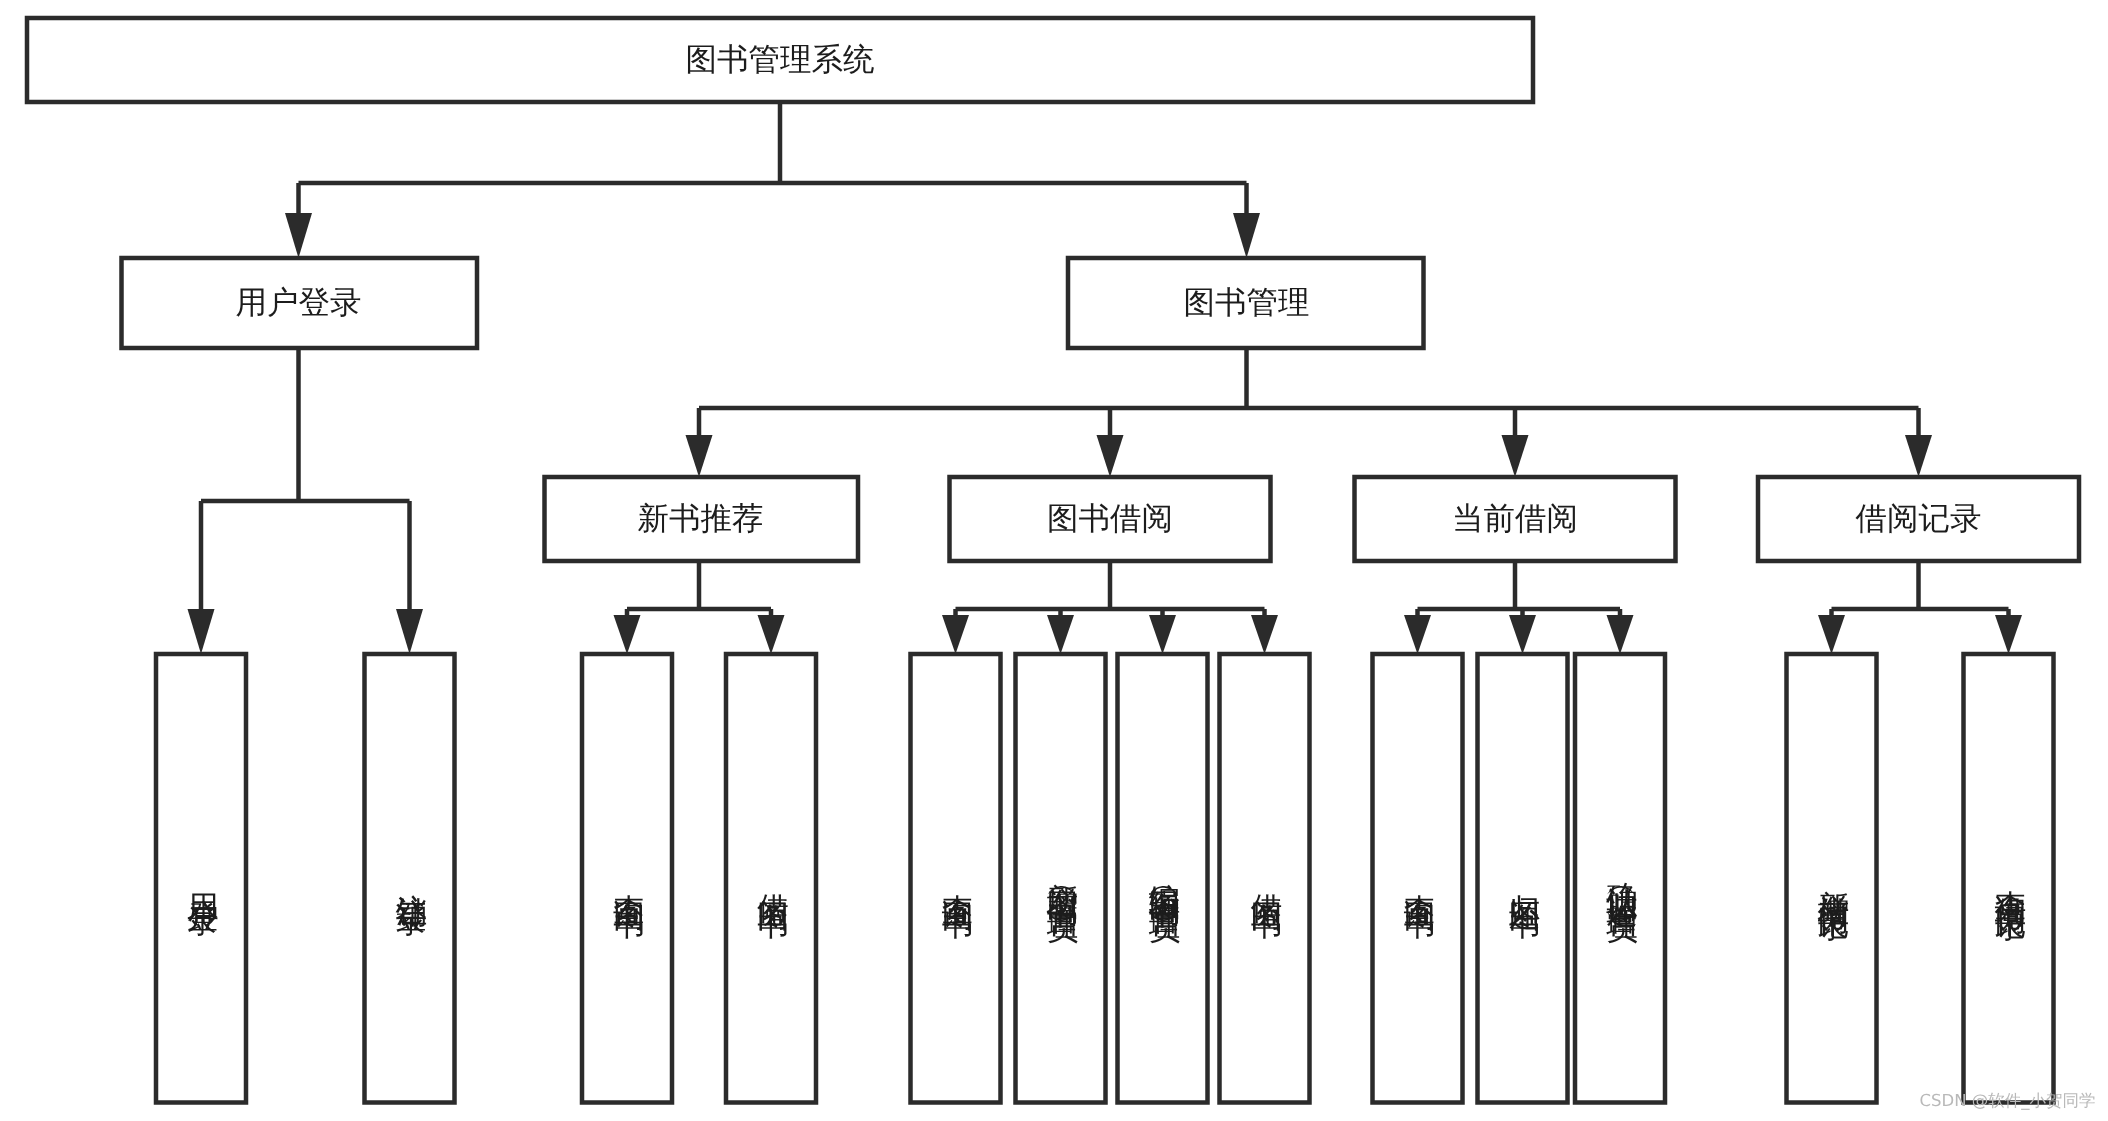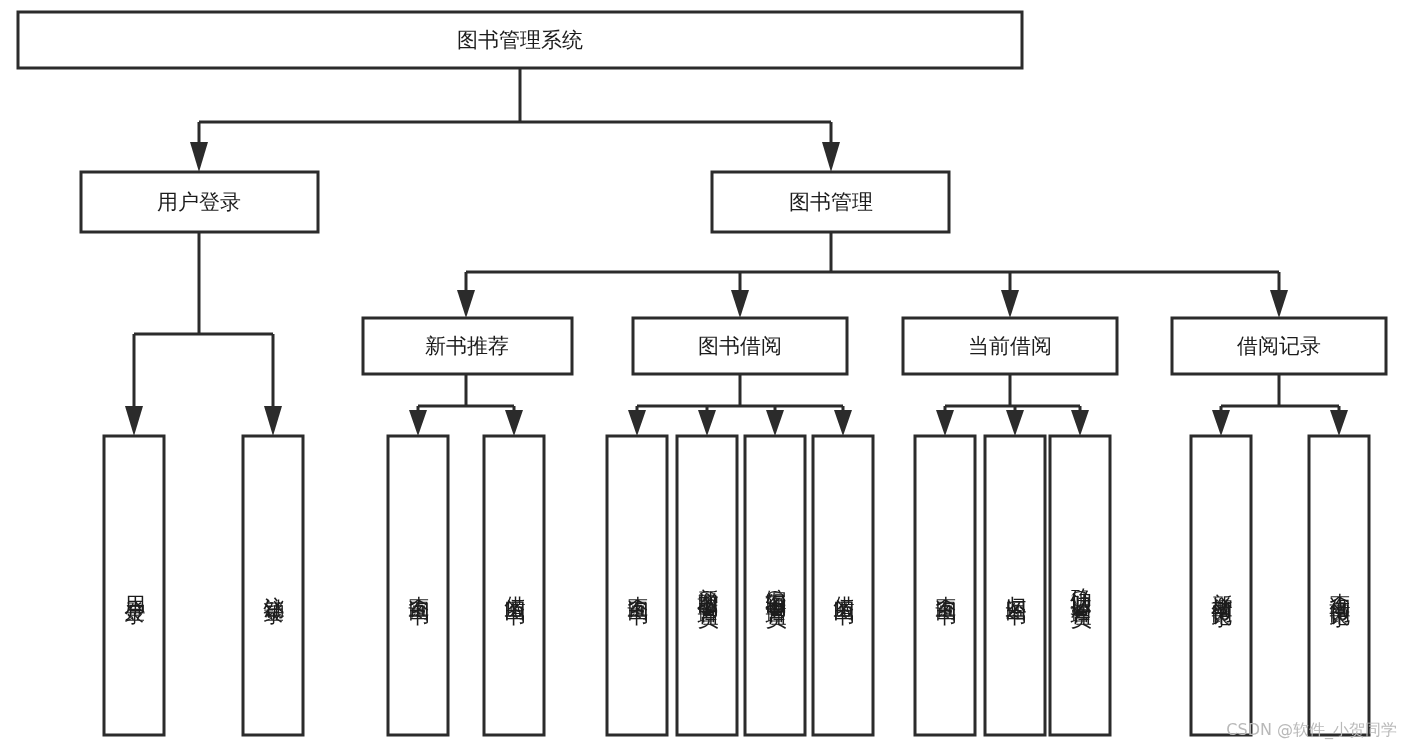--- a/index.html
+++ b/index.html
@@ -54,21 +54,21 @@
     text-anchor: middle;
     dominant-baseline: middle;
     writing-mode: vertical-rl;
     letter-spacing: 3px;
   }
   .watermark {
     position: absolute;
     right: 8px;
     bottom: 6px;
     font-family: "DejaVu Sans", "Liberation Sans", sans-serif;
-    font-size: 16px;
+    font-size: 11px;
     color: #b9b9b9;
     white-space: nowrap;
     user-select: none;
   }
 </style>
 </head>
 <body>
 
 <div id="diagram-root">
 

